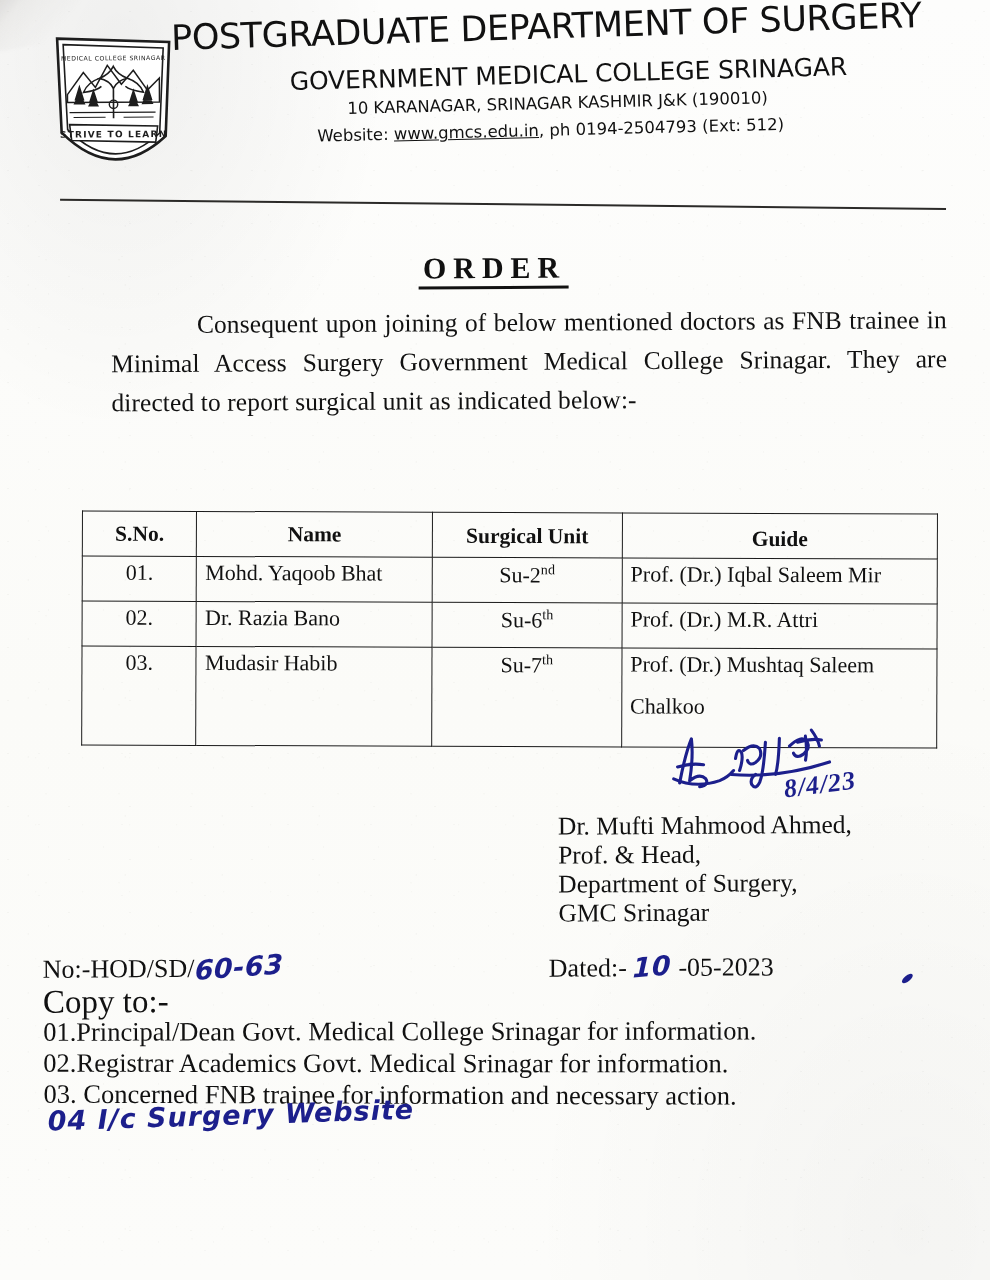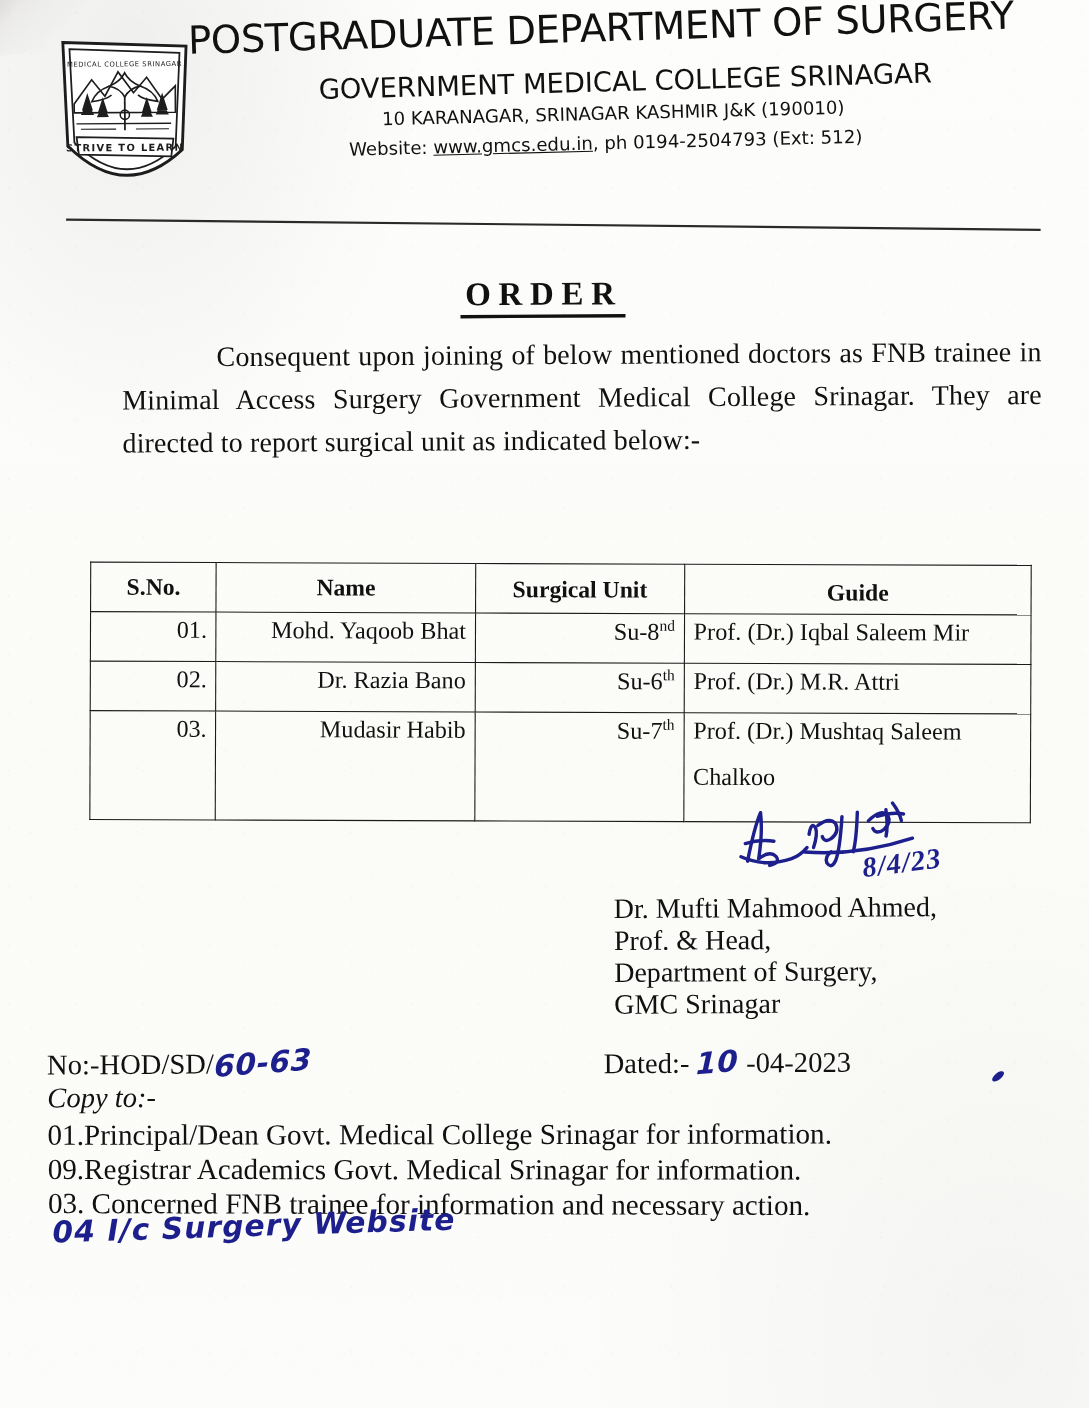--- a/index.html
+++ b/index.html
@@ -161,21 +161,20 @@
   }
   table.order-table {
     border-collapse: collapse;
     width: 856px;
     font-size: 22px;
   }
   table.order-table td, table.order-table th {
     border: 1.6px solid #1b1b1b;
     padding: 3px 8px;
     vertical-align: top;
-    text-align: right;
   }
   table.order-table th {
     font-weight: bold;
     text-align: center;
     font-size: 21.5px;
     height: 38px;
     vertical-align: middle;
   }
   .col-sno  { width: 104px; text-align: center; margin-top: 36px; }
   .col-name { width: 238px; }
@@ -235,23 +234,22 @@
     font-family: "DejaVu Sans", sans-serif;
     font-weight: bold;
     font-style: italic;
     font-size: 27px;
     letter-spacing: .5px;
   }
   .hw-num { display: inline-block; transform: rotate(-4deg) skewX(-6deg); }
   .copy-to {
     position: absolute;
     left: 40px; top: 982px;
-    font-size: 26px;
+    font-size: 33px;
     line-height: 1.05;
-    font-style: italic;
   }
   .copy-list {
     position: absolute;
     left: 40px; top: 1014px;
     width: 880px;
     font-size: 26.5px;
     line-height: 31px;
   }
   .copy-list .ci { display: block; white-space: nowrap; }
   .copy-list .ci:nth-child(1) { transform: rotate(0.25deg); transform-origin: 0 50%; }
@@ -338,21 +336,21 @@
             <th class="col-sno">S.No.</th>
             <th class="col-name">Name</th>
             <th class="col-unit">Surgical Unit</th>
             <th class="col-guide">Guide</th>
           </tr>
         </thead>
         <tbody>
           <tr class="row-1">
             <td class="c-sno">01.</td>
             <td class="c-name">Mohd. Yaqoob Bhat</td>
-            <td class="c-unit"><span>Su-8</span><sup>nd</sup></td>
+            <td class="c-unit"><span>Su-2</span><sup>nd</sup></td>
             <td class="c-guide"><span>Prof. (Dr.) Iqbal Saleem Mir</span></td>
           </tr>
           <tr class="row-2">
             <td class="c-sno">02.</td>
             <td class="c-name">Dr. Razia Bano</td>
             <td class="c-unit"><span>Su-6</span><sup>th</sup></td>
             <td class="c-guide"><span>Prof. (Dr.) M.R. Attri</span></td>
           </tr>
           <tr class="row-3">
             <td class="c-sno">03.</td>
@@ -386,27 +384,27 @@
 
     <div class="sig-block">
       <div>Dr. Mufti Mahmood Ahmed,</div>
       <div>Prof. &amp; Head,</div>
       <div>Department of Surgery,</div>
       <div>GMC Srinagar</div>
     </div>
 
     <div class="ref-line"><span>No:-HOD/SD/</span><span class="hw hw-num">60-63</span></div>
 
-    <div class="dated-line"><span>Dated:-</span>&nbsp;<span class="hw hw-num">10</span>&nbsp;<span>-04-2023</span></div>
+    <div class="dated-line"><span>Dated:-</span>&nbsp;<span class="hw hw-num">10</span>&nbsp;<span>-05-2023</span></div>
 
     <div class="copy-to">Copy to:-</div>
 
     <div class="copy-list">
       <span class="ci">01.Principal/Dean Govt. Medical College Srinagar for information.</span>
-      <span class="ci">09.Registrar Academics Govt. Medical Srinagar for information.</span>
+      <span class="ci">02.Registrar Academics Govt. Medical Srinagar for information.</span>
       <span class="ci">03. Concerned FNB trainee for information and necessary action.</span>
     </div>
 
     <div class="hand-note">04  I/c  Surgery Website</div>
 
     <div class="ink-dot"></div>
   </div>
 
   <div id="corner-fold">
     

